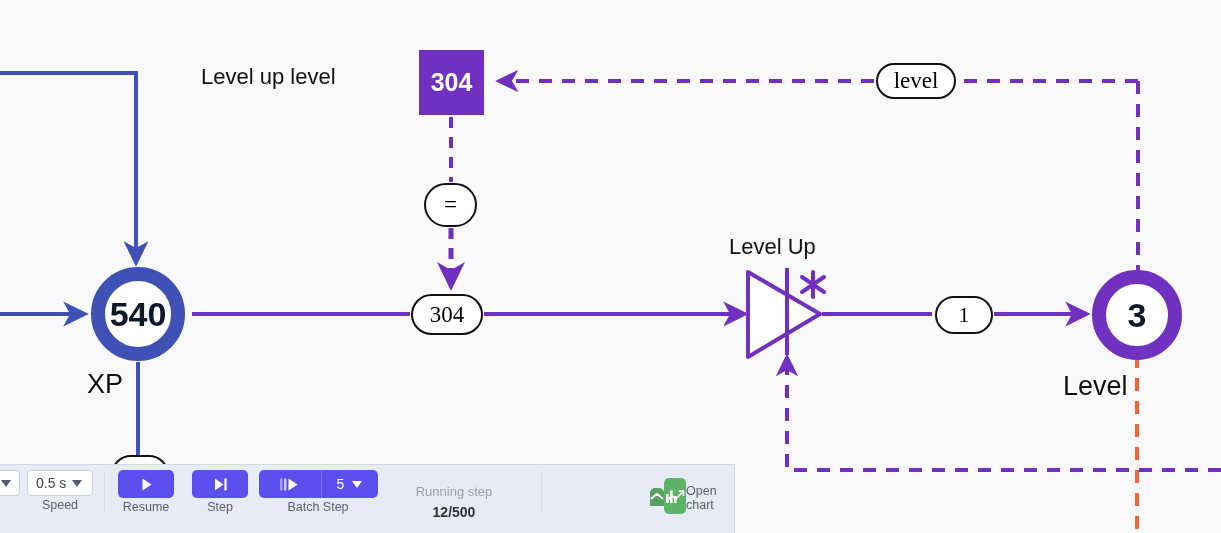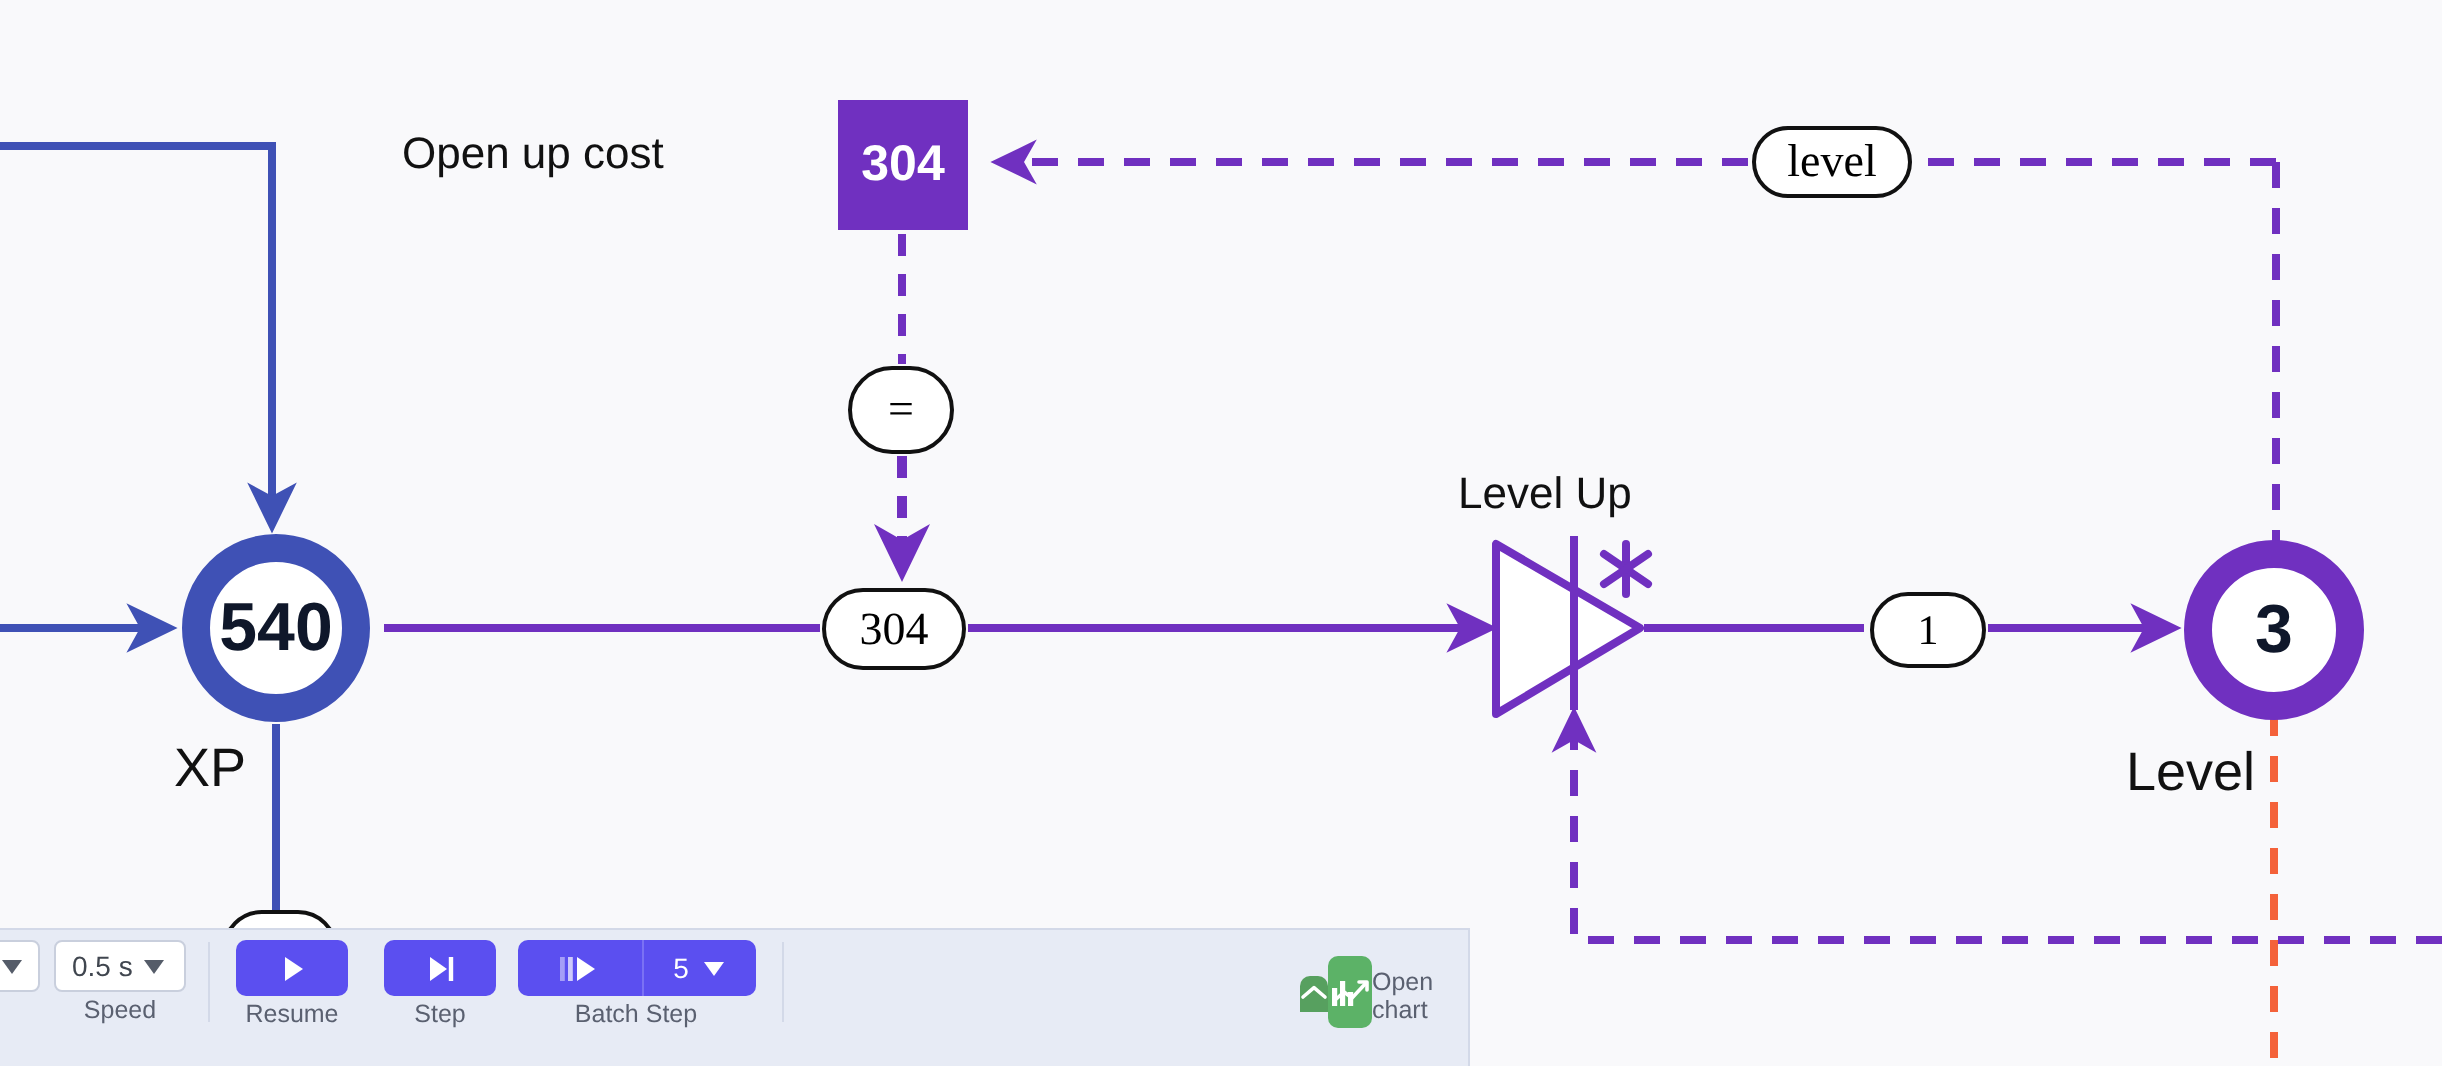--- a/index.html
+++ b/index.html
@@ -314,21 +314,21 @@
 
       <path d="M1221,470 L787,470 L787,358" stroke="#7030c0" stroke-width="4" fill="none" stroke-dasharray="13 10" marker-end="url(#arrPd)"></path>
 
       <path d="M1137,355 L1137,533" stroke="#f4623a" stroke-width="4" fill="none" stroke-dasharray="13 10"></path>
 
       <path d="M748,272 L748,357 L820,314 Z" fill="#ffffff" stroke="#7030c0" stroke-width="4" stroke-linejoin="round"></path>
 
       <path d="M787,268 L787,355" stroke="#7030c0" stroke-width="4" fill="none"></path>
     </svg>
 
-    <div class="caption" style="left:201px; top:64px;">Open up cost</div>
+    <div class="caption" style="left:201px; top:64px;">Level up level</div>
 
     <div class="const-box" style="left:419px; top:50px; width:65px; height:65px;">304</div>
 
     <div class="pill" style="left:424px; top:183px; width:53px; height:44px;">=</div>
 
     <div class="stock xp" style="left:91px; top:267px;">540</div>
     <div class="node-label" style="left:87px; top:369px;">XP</div>
 
     <div class="pill" style="left:411px; top:294px; width:72px; height:41px;">304</div>
 
@@ -393,20 +393,24 @@
         </div>
         <div class="right">
           <span>5</span>
           <span class="caret-w"></span>
         </div>
       </div>
       <div class="tb-label">Batch Step</div>
     </div>
 
 
+    <div class="step-info" style="width:150px;">
+      <div class="title">Running step</div>
+      <div class="value">12/500</div>
+    </div>
 
     <div class="divider" style="margin-left:12px;"></div>
   </div>
 
   <div id="open-chart-wrap">
     <div class="chart-tab">
       <svg width="14" height="9" viewBox="0 0 14 9">
         <path d="M1.5,6.5 L7,1.8 L12.5,6.5" fill="none" stroke="#ffffff" stroke-width="1.8" stroke-linecap="round" stroke-linejoin="round"></path>
       </svg>
     </div>

